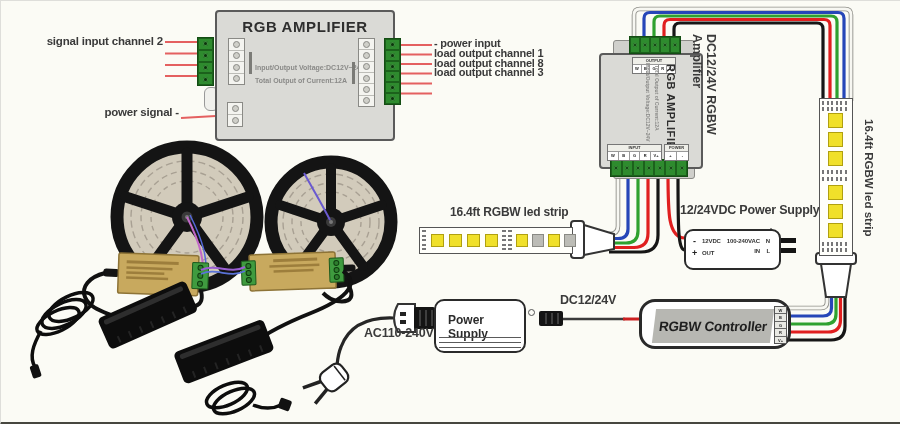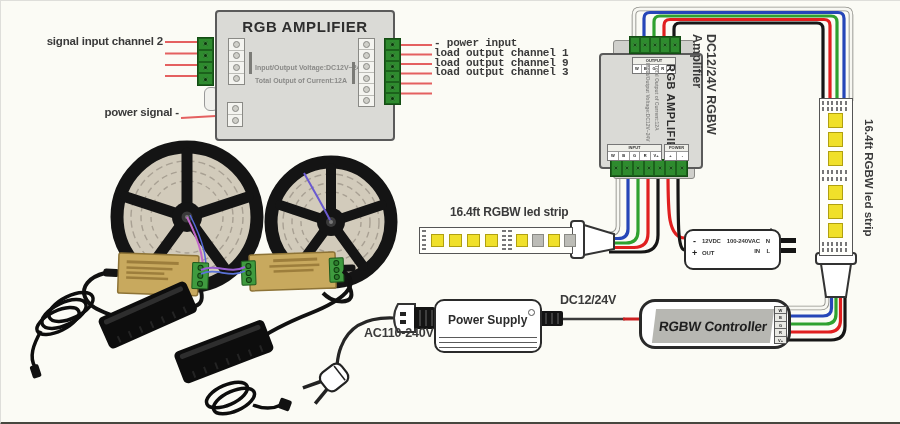--- a/index.html
+++ b/index.html
@@ -4,21 +4,21 @@
 <style>
   html,body{margin:0;padding:0;background:#ffffff;}
   .canvas{position:relative;width:900px;height:421px;background:#fbfbf5;overflow:hidden;
           font-family:"Liberation Sans",sans-serif;border-top:1px solid #dededa;
           border-left:1px solid #dededa;border-right:1px solid #dededa;border-bottom:3px solid #47473f;}
   .abs{position:absolute;}
   svg{position:absolute;left:0;top:0;}
   .lbl{font-weight:700;color:#3a3a3a;letter-spacing:-0.2px;}
   .llabels{left:2px;top:35px;width:160px;text-align:right;font-size:11.5px;line-height:11.4px;}
   .plabels{left:40px;top:106px;width:138px;text-align:right;font-size:11.5px;line-height:11.6px;}
-  .rlabels{left:433px;top:38px;width:230px;text-align:left;font-size:11px;line-height:9.8px;font-family:Liberation Mono, monospace;}
+  .rlabels{left:433px;top:38px;width:230px;text-align:left;font-size:11px;line-height:9.8px;}
   
   .case{background:#dadad6;border:2px solid #5a5a5a;border-radius:4px;}
   .amp-title{font-weight:700;color:#2e2e2e;letter-spacing:0.6px;}
   .amp-spec{color:#8a8a88;font-weight:700;}
   .wstrip{position:absolute;background:#f4f4f0;border:1px solid #8a8a86;display:flex;flex-direction:column;box-sizing:border-box;}
   .wcell{flex:1;border-bottom:1px solid #bdbdb8;display:flex;align-items:center;justify-content:center;}
   .wcell:last-child{border-bottom:none;}
   .screw{width:5px;height:5px;border-radius:50%;background:#cfcfc9;border:1px solid #8a8a86;}
   .slot{position:absolute;background:#7b7b77;}
   .gblock{position:absolute;background:#2e8b2e;border:1px solid #134d13;display:flex;box-sizing:border-box;}
@@ -357,21 +357,21 @@
 
 <div class="abs lbl llabels">
   <div>signal input channel 2</div>
 </div>
 <div class="abs lbl plabels">
   <div>power signal -</div>
 </div>
 <div class="abs lbl rlabels">
   <div>- power input</div>
   <div>load output channel 1</div>
-  <div>load output channel 9</div>
+  <div>load output channel 8</div>
   <div>load output channel 3</div>
 </div>
 
 <div class="abs" style="left:612px;top:39px;width:80px;height:14px;background:#d0d0cc;border:1px solid #8a8a86;border-radius:3px;"></div>
 <div class="abs" style="left:612px;top:162px;width:80px;height:14px;background:#d0d0cc;border:1px solid #8a8a86;border-radius:3px;"></div>
 <div class="abs case" style="left:598px;top:52px;width:100px;height:112px;"></div>
 <div class="gblock" style="left:628px;top:35px;width:52px;height:18px;">
   <div class="gcell">
         <span class="gdot s"></span>
       </div>
@@ -451,35 +451,36 @@
   <div class="led" style="left:47px;top:6px;width:13px;height:13px;"></div>
   <div class="led" style="left:65px;top:6px;width:13px;height:13px;"></div>
   <div class="padcol" style="left:82px;top:2px;height:21px;"></div>
   <div class="padcol" style="left:88px;top:2px;height:21px;"></div>
   <div class="led" style="left:96px;top:6px;width:12px;height:13px;"></div>
   <div class="led gray" style="left:112px;top:6px;width:12px;height:13px;"></div>
   <div class="led" style="left:128px;top:6px;width:12px;height:13px;"></div>
   <div class="led gray" style="left:144px;top:6px;width:12px;height:13px;"></div>
 </div>
 
+<div class="abs lbl" style="left:679px;top:202px;font-size:12.5px;">12/24VDC Power Supply</div>
 <div class="prong" style="left:777px;top:237px;width:18px;height:5px;"></div>
 <div class="prong" style="left:777px;top:247px;width:18px;height:5px;"></div>
 <div class="round-dev" style="left:683px;top:228px;width:97px;height:41px;border-radius:9px;">
   <span class="abs psu-sign" style="left:7px;top:6px;">-</span>
   <span class="abs psu-small" style="left:16px;top:7px;">12VDC</span>
   <span class="abs psu-sign" style="left:6px;top:18px;">+</span>
   <span class="abs psu-small" style="left:16px;top:19px;">OUT</span>
   <span class="abs psu-small" style="right:19px;top:7px;">100-240VAC</span>
   <span class="abs psu-small" style="right:19px;top:17px;">IN</span>
   <span class="abs psu-small" style="right:9px;top:7px;">N</span>
   <span class="abs psu-small" style="right:9px;top:17px;">L</span>
 </div>
 
 <div class="abs lbl" style="left:363px;top:325px;font-size:12.5px;">AC110-240V</div>
-<div class="round-dev" style="left:433px;top:298px;width:108px;height:54px;border-radius:10px;">
+<div class="round-dev" style="left:433px;top:298px;width:92px;height:54px;border-radius:10px;">
   <span class="abs" style="left:12px;top:12px;font-size:12px;font-weight:600;color:#2c2c2c;">Power Supply</span>
   <span class="abs" style="left:92px;top:8px;width:5px;height:5px;border:1.5px solid #555;border-radius:50%;"></span>
   <span class="vent" style="top:36px;"></span>
       <span class="vent" style="top:41px;"></span>
       <span class="vent" style="top:46px;"></span>
 </div>
 <div class="abs lbl" style="left:559px;top:292px;font-size:12.5px;">DC12/24V</div>
 <div class="round-dev" style="left:638px;top:298px;width:152px;height:50px;border-radius:16px;border-width:3px;">
   <div class="ctrl-panel" style="left:12px;top:7px;width:118px;height:34px;">
     <span style="font-size:13.5px;font-weight:700;color:#1f1f1f;letter-spacing:-0.2px;">RGBW Controller</span>

